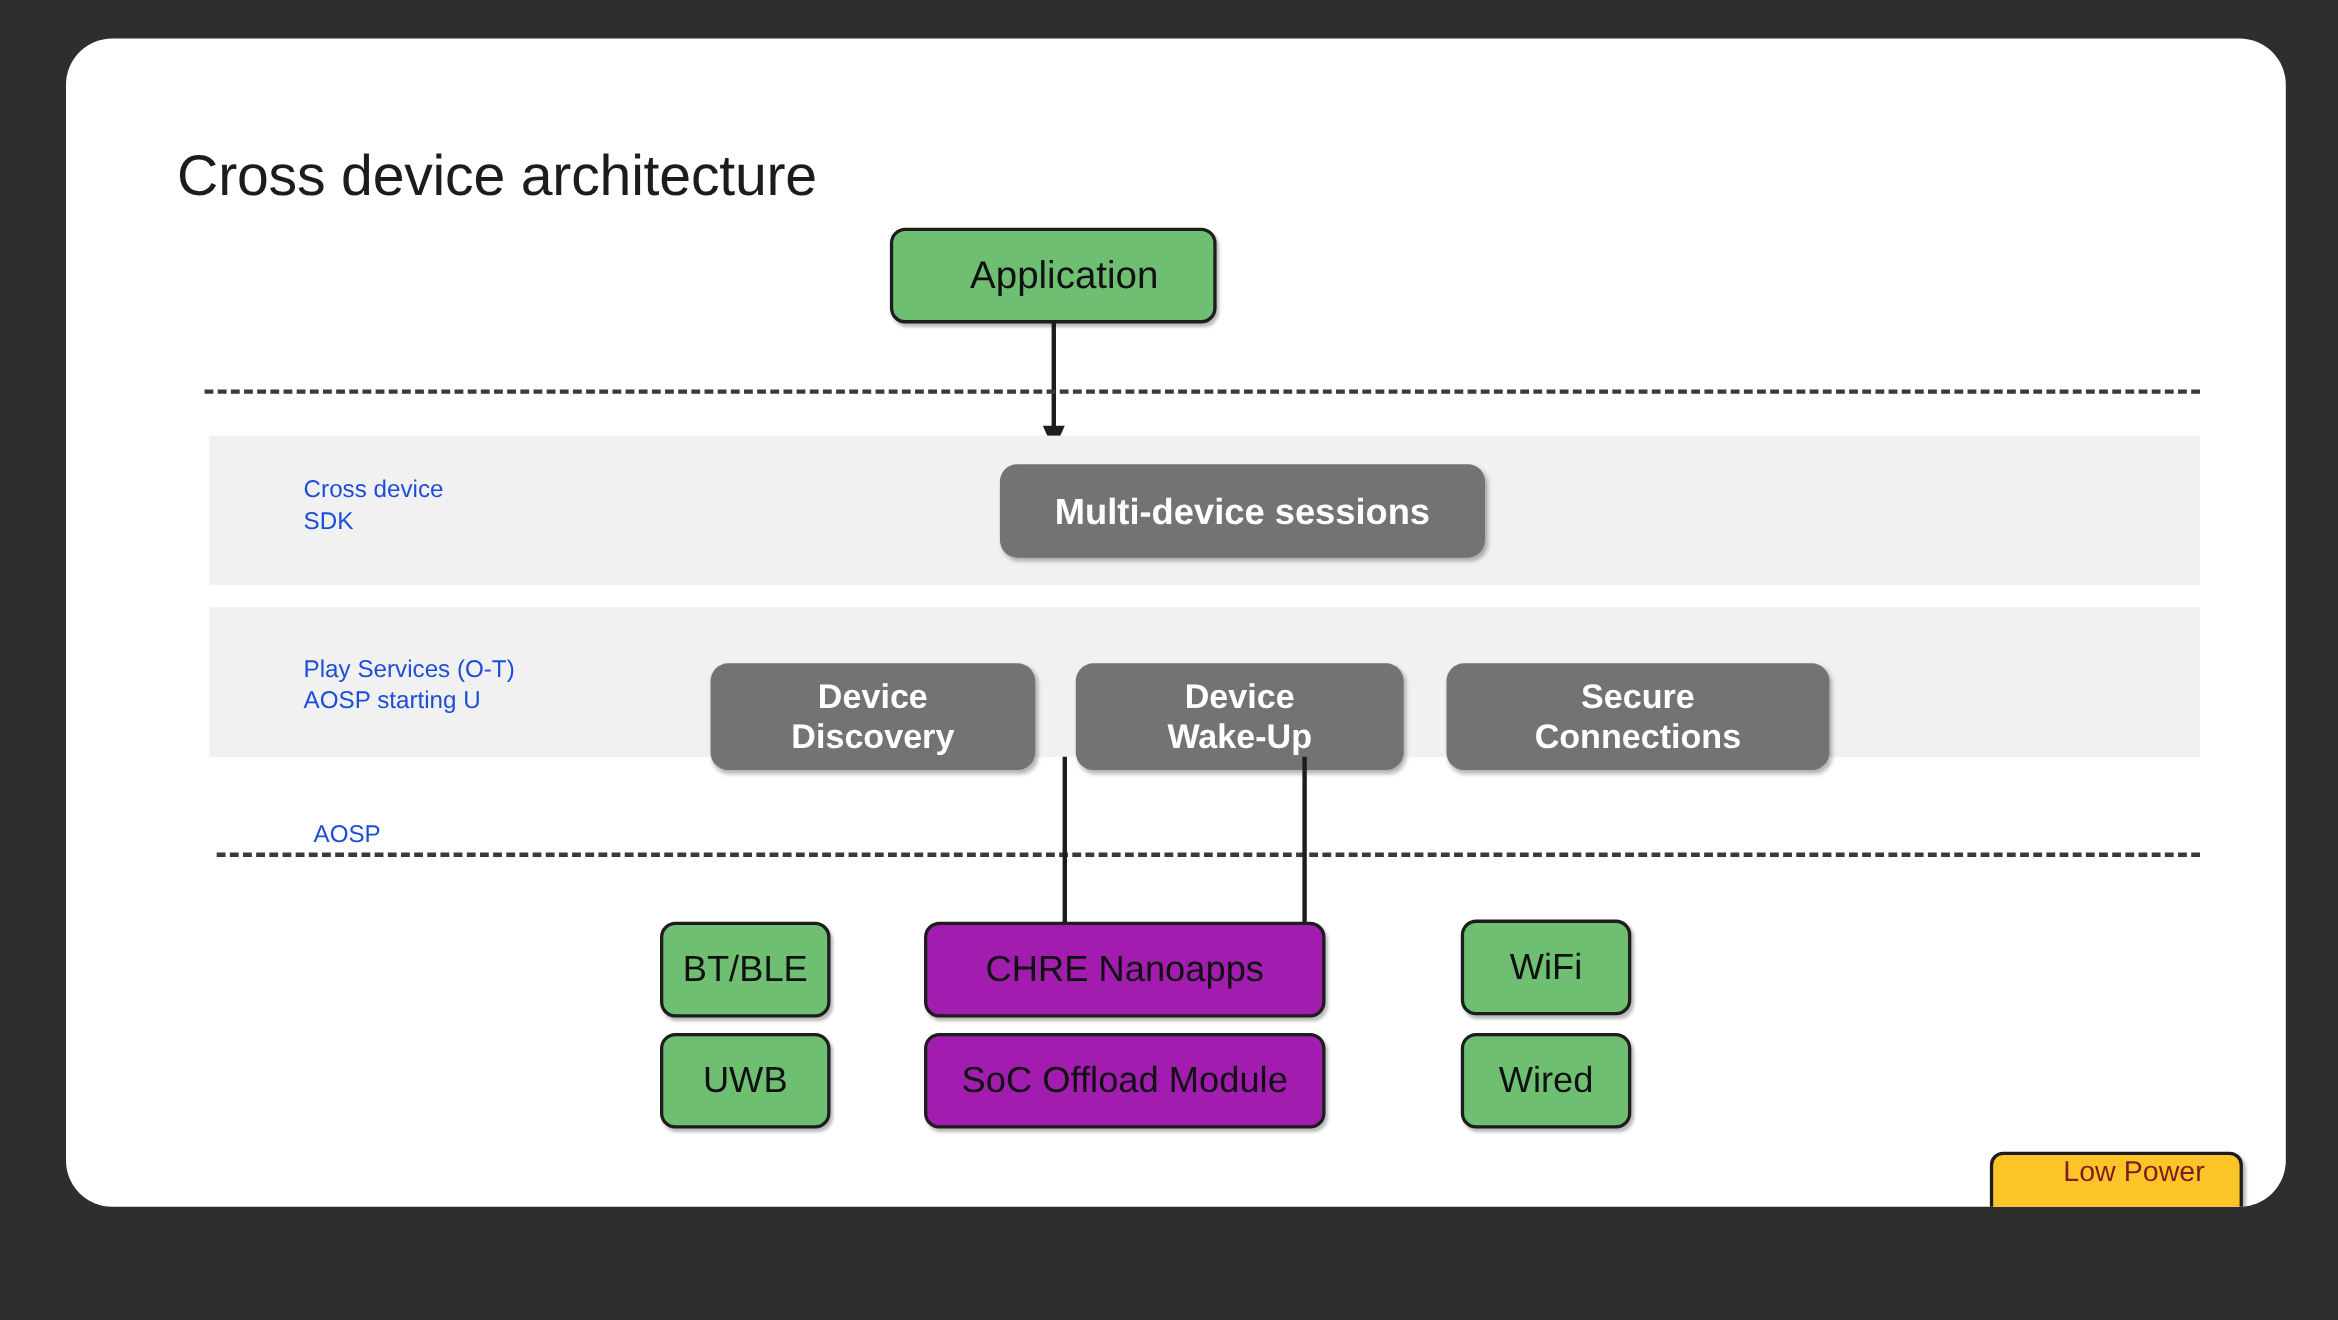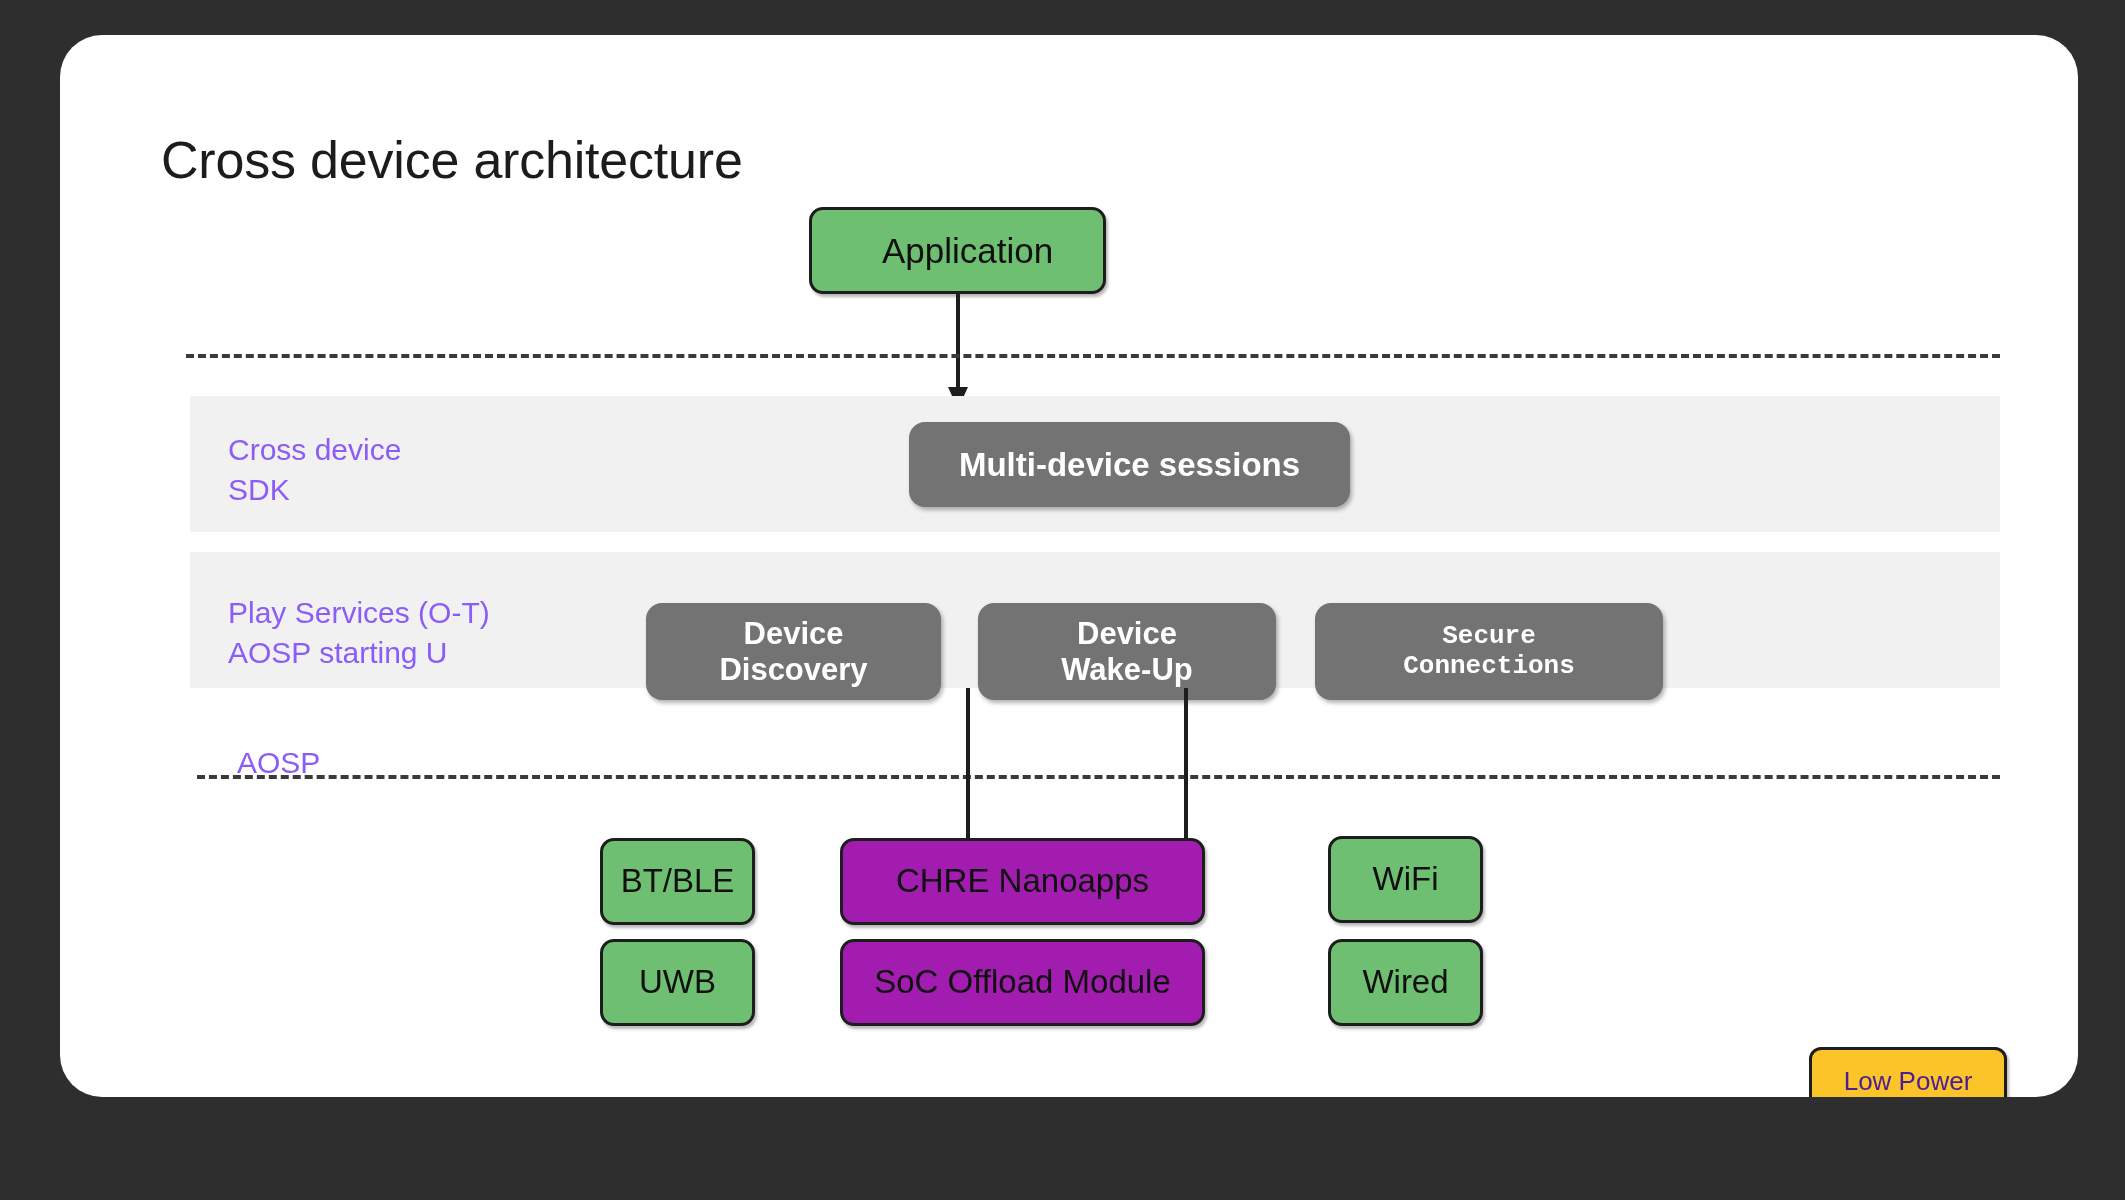--- a/index.html
+++ b/index.html
@@ -83,24 +83,25 @@
 
   
   .band {
     position: absolute;
     background: #f1f1f1;
   }
 
   
   .row-label {
     position: absolute;
-    font-size: 30px;
-    color: #8b5cf6;
+    font-size: 22px;
+    color: #1d4ed8;
     line-height: 1.33;
     white-space: pre-line;
+    margin-left: 48px;
   }
 
   
   .dashed {
     position: absolute;
     height: 0;
     border-top: 4px dashed #3a3a3a;
   }
 
   
@@ -109,25 +110,25 @@
     overflow: visible;
   }
 
   
   #legend-low-power {
     position: absolute;
     border-radius: 12px;
     border: 3px solid #1d1d1d;
     background: #fbc52a;
     display: flex;
-    align-items: center;
     justify-content: center;
     font-size: 26px;
-    color: #4c1d95;
+    color: #7f1d1d;
     box-shadow: 2px 3px 3px rgba(0,0,0,0.28);
+    padding-left: 32px;
   }
 </style>
 </head>
 <body>
 
 <div id="frame">
   <div id="card">
 
     <div id="slide-title">Cross device architecture</div>
 
@@ -153,21 +154,21 @@
 
     <div class="row-label" style="left: 168px; top: 558px; width: 420px; white-space: pre-line;">Play Services (O-T)
 AOSP starting U</div>
 
     <div class="chip" style="left: 586px; top: 568px; width: 295px; height: 97px; font-size: 31px; white-space: pre-line;">Device
 Discovery</div>
 
     <div class="chip" style="left: 918px; top: 568px; width: 298px; height: 97px; font-size: 31px; white-space: pre-line;">Device
 Wake-Up</div>
 
-    <div class="chip" style="left: 1255px; top: 568px; width: 348px; height: 97px; font-size: 26px; white-space: pre-line; font-family: Liberation Mono, monospace;">Secure
+    <div class="chip" style="left: 1255px; top: 568px; width: 348px; height: 97px; font-size: 31px; white-space: pre-line;">Secure
 Connections</div>
 
     <div class="row-label" style="left: 177px; top: 708px; width: 420px; white-space: pre-line;">AOSP</div>
 
     <div class="dashed" style="left:137px; top:740px; width:1803px;"></div>
 
     <svg class="arrow-svg" style="left:890px; top:653px; width:40px; height:185px;" viewBox="0 0 40 185">
       <line x1="18" y1="0" x2="18" y2="162" stroke="#1d1d1d" stroke-width="4"></line>
       <polygon points="18,180 8,156 28,156" fill="#1d1d1d"></polygon>
     </svg>

